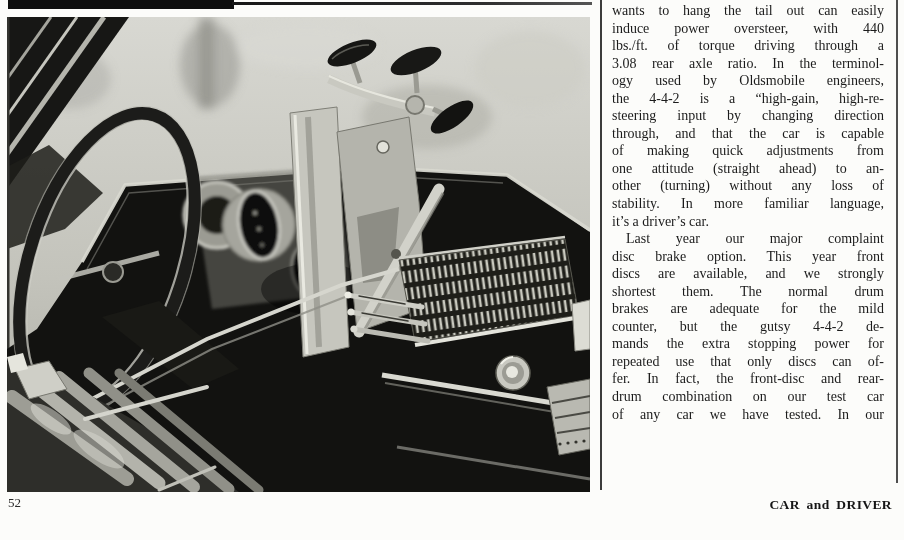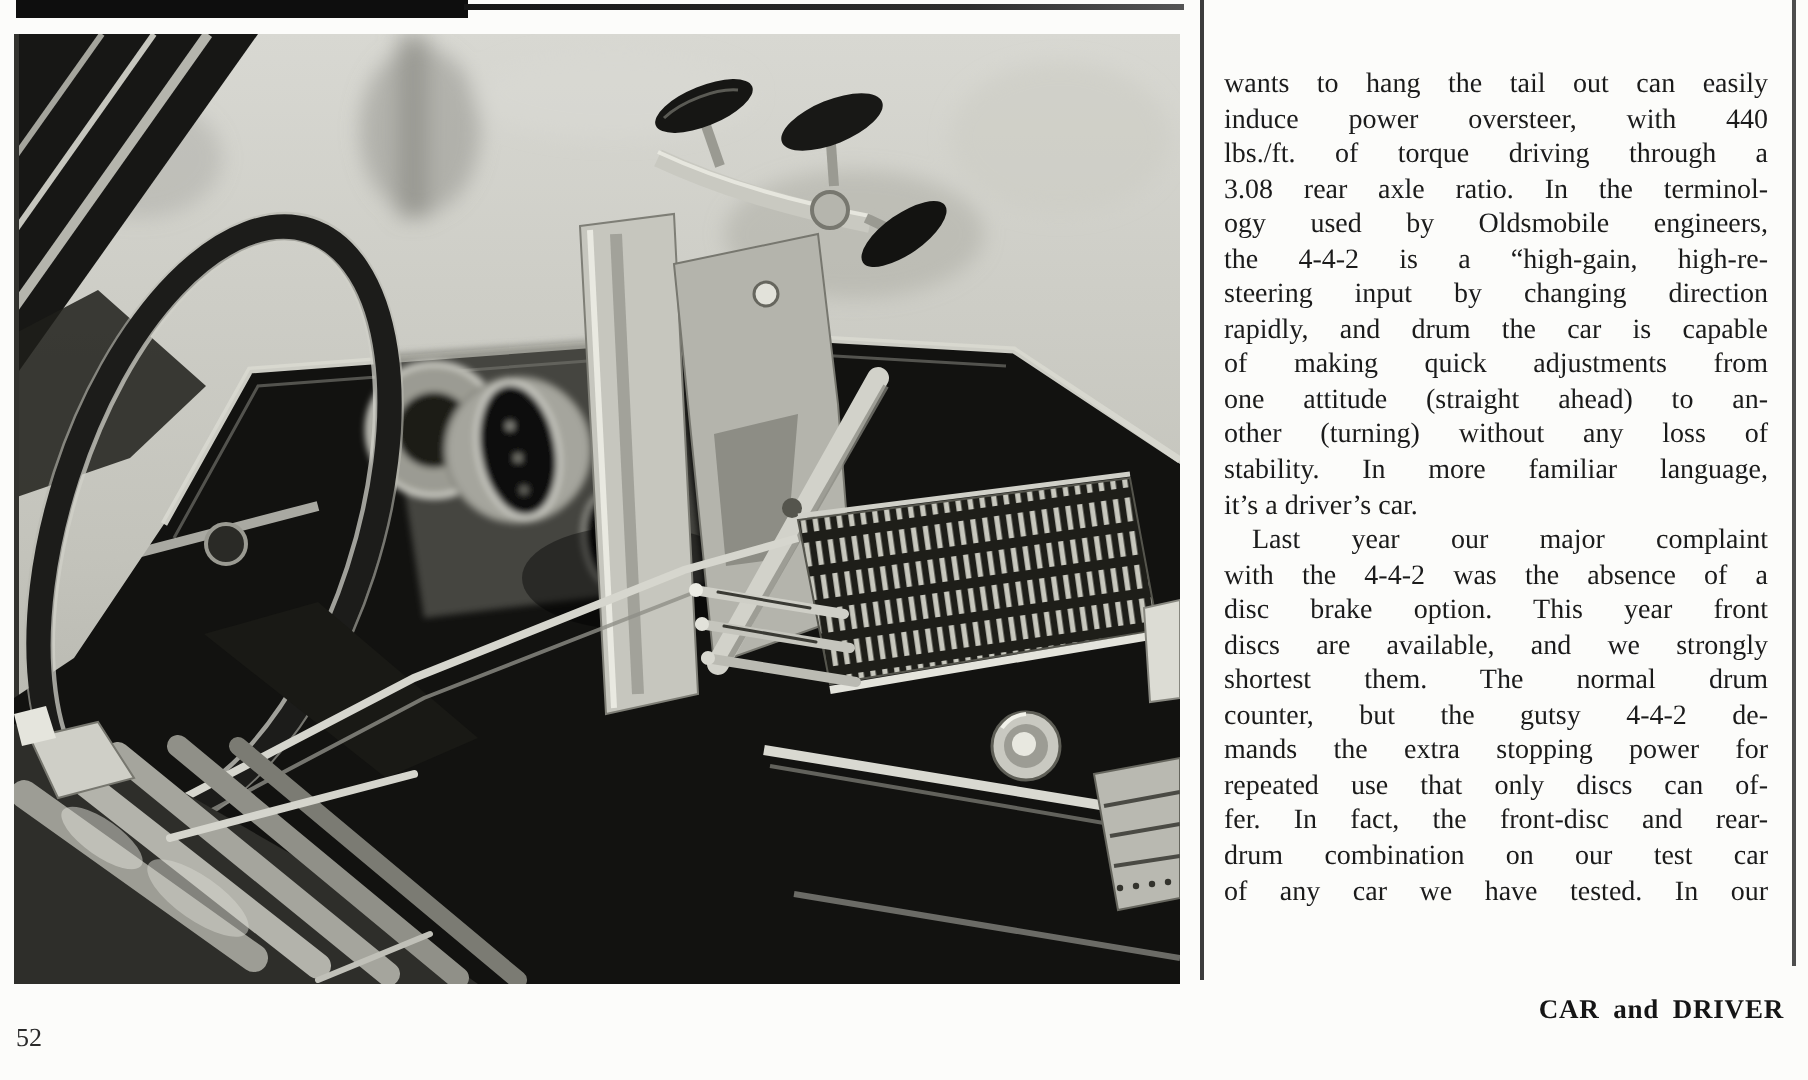--- a/index.html
+++ b/index.html
@@ -13,30 +13,30 @@
     background:linear-gradient(to right,#161616,#2e2e2e 70%,#555);}
   
   .photo-wrap{position:absolute;left:7px;top:17px;width:583px;height:475px;background:#c4c4bc;}
   .photo-wrap svg{display:block;}
   
   .divider-left{position:absolute;left:600px;top:0;width:2px;height:490px;background:#3c3c3c;}
   .divider-right{position:absolute;left:896px;top:0;width:2px;height:483px;background:#4e4e4e;}
   
   .article-col{
     position:absolute;left:612px;top:2px;width:272px;
-    color:#1b1b1b;font-size:14px;line-height:17.55px;margin-top:32px;
+    color:#1b1b1b;font-size:14px;line-height:17.55px;
   }
   .tline{
     text-align:justify;text-align-last:justify;
     white-space:normal;height:17.55px;overflow:visible;
   }
   .tline.para-end{text-align-last:left;}
   .tline.indent{text-indent:14px;}
   
-  .page-num{position:absolute;left:8px;top:495px;font-size:13px;color:#2a2a2a;margin-top:16px;}
+  .page-num{position:absolute;left:8px;top:495px;font-size:13px;color:#2a2a2a;}
   .footer-brand{
     position:absolute;right:12px;top:497px;font-size:13.5px;font-weight:bold;
     letter-spacing:.4px;word-spacing:3px;color:#151515;margin-left:34px;
   }
 </style>
 </head>
 <body>
 
 <div class="topbar-thick"></div>
 <div class="topbar-thin"></div>
@@ -195,31 +195,31 @@
 <div class="divider-right"></div>
 
 <div class="article-col">
   <div class="tline">wants to hang the tail out can easily</div>
   <div class="tline">induce power oversteer, with 440</div>
   <div class="tline">lbs./ft. of torque driving through a</div>
   <div class="tline">3.08 rear axle ratio. In the terminol-</div>
   <div class="tline">ogy used by Oldsmobile engineers,</div>
   <div class="tline">the 4-4-2 is a “high-gain, high-re-</div>
   <div class="tline">steering input by changing direction</div>
-  <div class="tline">rapidly, and drum the car is capable</div>
+  <div class="tline">through, and that the car is capable</div>
   <div class="tline">of making quick adjustments from</div>
   <div class="tline">one attitude (straight ahead) to an-</div>
   <div class="tline">other (turning) without any loss of</div>
   <div class="tline">stability. In more familiar language,</div>
   <div class="tline para-end">it’s a driver’s car.</div>
   <div class="tline indent">Last year our major complaint</div>
-  <div class="tline">with the 4-4-2 was the absence of a</div>
   <div class="tline">disc brake option. This year front</div>
   <div class="tline">discs are available, and we strongly</div>
   <div class="tline">shortest them. The normal drum</div>
+  <div class="tline">brakes are adequate for the mild</div>
   <div class="tline">counter, but the gutsy 4-4-2 de-</div>
   <div class="tline">mands the extra stopping power for</div>
   <div class="tline">repeated use that only discs can of-</div>
   <div class="tline">fer. In fact, the front-disc and rear-</div>
   <div class="tline">drum combination on our test car</div>
   <div class="tline">of any car we have tested. In our</div>
 </div>
 
 <div class="page-num">52</div>
 <div class="footer-brand">CAR and DRIVER</div>

